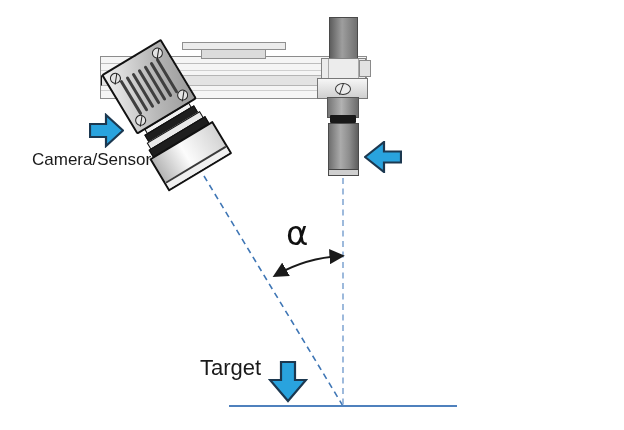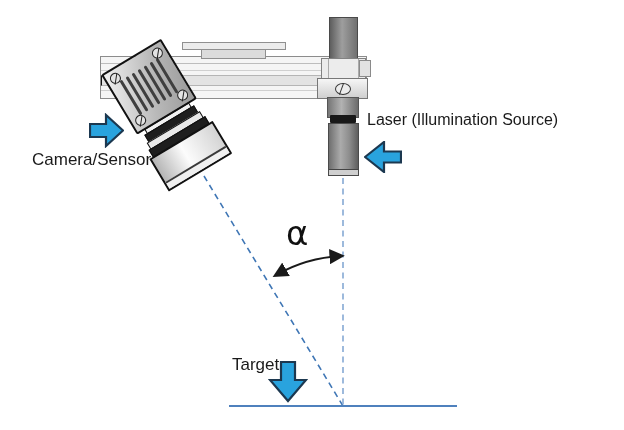--- a/index.html
+++ b/index.html
@@ -54,21 +54,21 @@
   .b-dark2{width:64px;height:7px;background:#1e1e1e;}
   .barrel{position:relative;width:70px;height:34px;border:2px solid #111;margin-top:-1px;border-radius:1px;
     background:linear-gradient(90deg,#b5b5b5,#fcfcfc 45%,#d4d4d4);}
   .barrel-end{position:absolute;left:0;right:0;bottom:0;height:6px;background:#f0f0f0;border-top:2px solid #3a3a3a;}
 
   
   .overlay{left:0;top:0;pointer-events:none;}
   .label{position:absolute;white-space:nowrap;}
   .label-camera{left:32px;top:150px;font-size:17px;}
   .label-laser{left:367px;top:111px;font-size:16px;}
-  .label-target{left:232px;top:355px;font-size:17px;}
+  .label-target{left:200px;top:355px;font-size:22px;}
   .label-alpha{left:286px;top:216px;font-size:34px;line-height:34px;
     font-family:"DejaVu Sans", sans-serif;color:#111;}
   .arrow-svg{position:absolute;}
 </style>
 </head>
 <body>
 
 <div class="canvas">
 
   <div class="abs rail">
@@ -136,17 +136,16 @@
     <polygon points="1,11 17,11 17,2 34,17.5 17,33 17,24 1,24" fill="#29A3DE" stroke="#1C3850" stroke-width="2.2"></polygon>
   </svg>
   <svg class="arrow-svg" style="left:364px;top:141px;" width="38" height="32" viewBox="0 0 38 32">
     <polygon points="37,10.5 20,10.5 20,1 1,16 20,31 20,21.5 37,21.5" fill="#29A3DE" stroke="#1C3850" stroke-width="2.2"></polygon>
   </svg>
   <svg class="arrow-svg" style="left:268px;top:361px;" width="40" height="42" viewBox="0 0 40 42">
     <polygon points="13,1 27,1 27,19 38,19 20,40 2,19 13,19" fill="#29A3DE" stroke="#1C3850" stroke-width="2.2"></polygon>
   </svg>
 
   <div class="label label-camera">Camera/Sensor</div>
-  <div class="label label-laser">Laser (Illumination Source)</div>
   <div class="label label-target">Target</div>
   <div class="label label-alpha">α</div>
 
 </div>
 
 </body></html>

